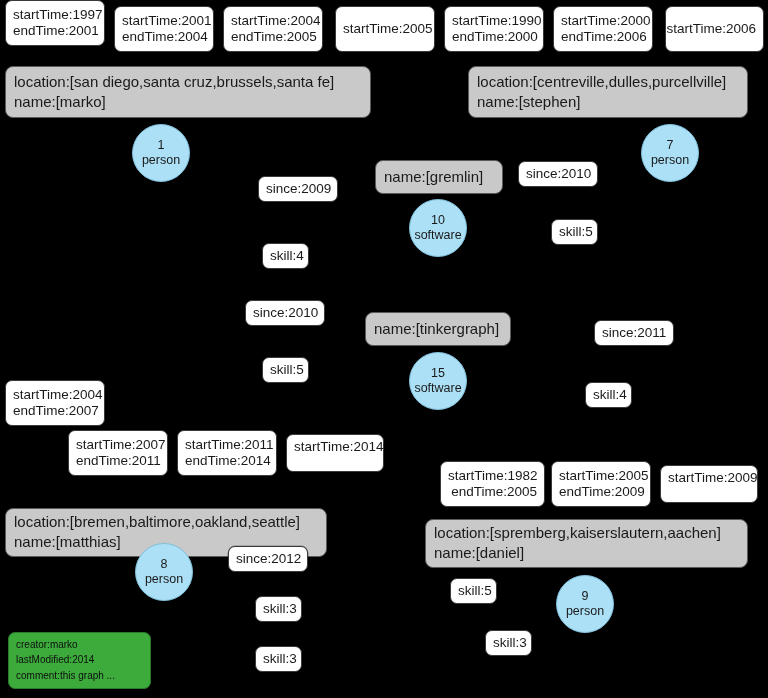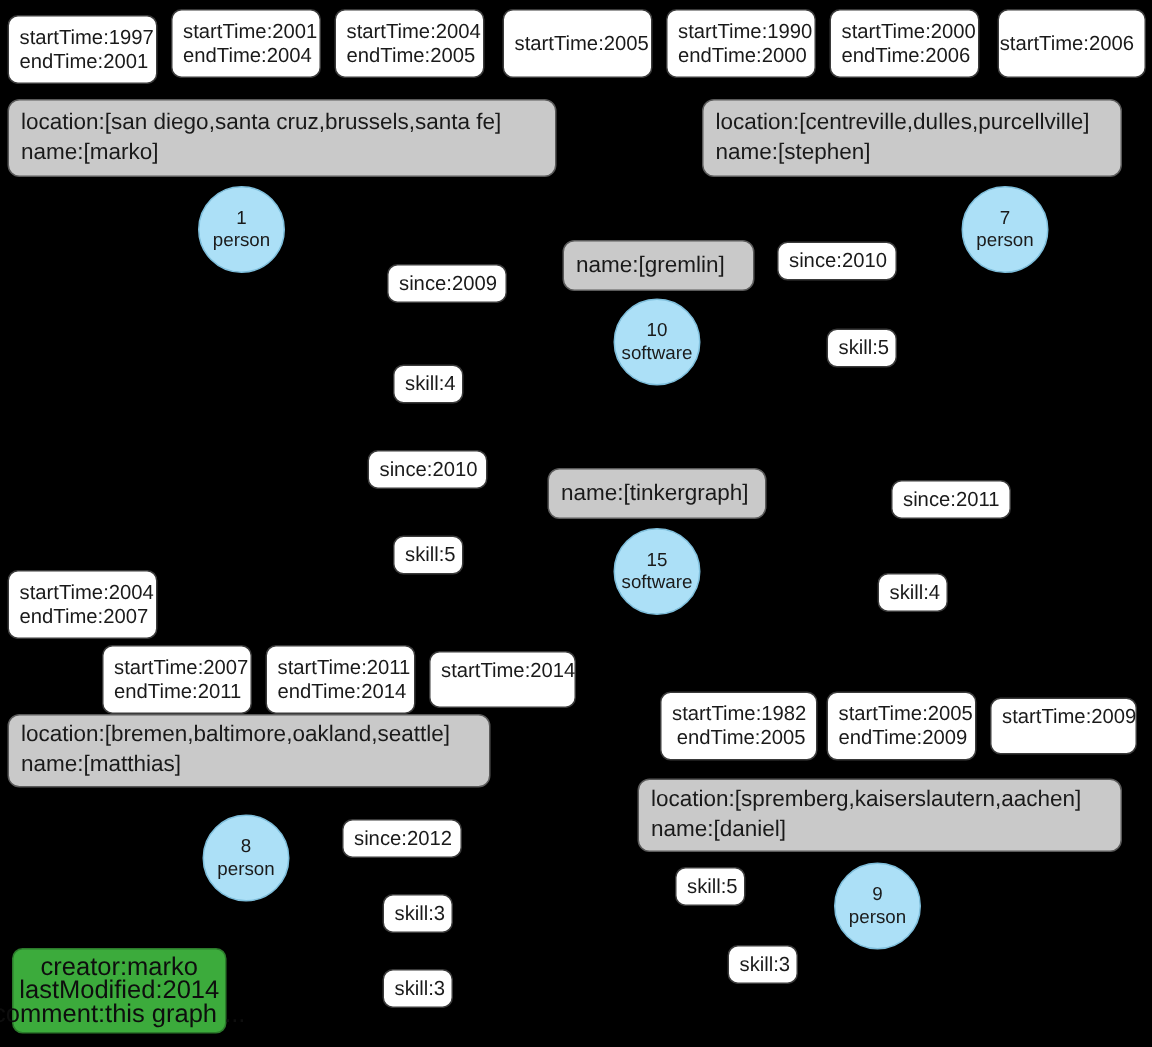--- a/index.html
+++ b/index.html
@@ -52,24 +52,23 @@
     line-height: 20px;
   }
   .gray-box .line { display: block; }
 
   
   .green-box {
     background: #3cab3c;
     border: 1px solid #2b7a2b;
     border-radius: 7px;
     padding: 4px 7px 5px 7px;
-    font-size: 17px;
+    font-size: 10px;
     line-height: 15.5px;
     color: #0e0e0e;
-    align-items: center;
   }
   .green-box .line { display: block; }
 
   
   .circle-node {
     background: #ace0f7;
     border: 1px solid #7fbfdc;
     border-radius: 50%;
     align-items: center;
     text-align: center;
@@ -83,21 +82,21 @@
     position: absolute;
     width: 2.5px;
     background: #000000;
   }
 </style>
 </head>
 <body>
 
 <div id="canvas">
 
-  <div class="node prop-box" style="left:5px; top:10px; width:100px; height:46px;">
+  <div class="node prop-box" style="left:5px; top:0; width:100px; height:46px;">
     <span class="line">startTime:1997</span>
     <span class="line">endTime:2001</span>
   </div>
 
   <div class="node prop-box" style="left:114px; top:6px; width:100px; height:46px;">
     <span class="line">startTime:2001</span>
     <span class="line">endTime:2004</span>
   </div>
 
   <div class="node prop-box" style="left:223px; top:6px; width:100px; height:46px;">
@@ -219,21 +218,21 @@
 
   <div class="node prop-box" style="left:286px; top:434px; width:98px; height:38px; justify-content:flex-start;">
     <span class="line">startTime:2014</span>
   </div>
 
   <div class="stub" style="left:68px; top:478px; height:14px; transform:rotate(-28deg); transform-origin:top center;"></div>
   <div class="stub" style="left:156px; top:478px; height:14px; transform:rotate(-22deg); transform-origin:top center;"></div>
   <div class="stub" style="left:228px; top:478px; height:14px; transform:rotate(2deg); transform-origin:top center;"></div>
   <div class="stub" style="left:289px; top:474px; height:16px; transform:rotate(-30deg); transform-origin:top center;"></div>
 
-  <div class="node gray-box" style="left:5px; top:476px; width:322px; height:49px;">
+  <div class="node gray-box" style="left:5px; top:508px; width:322px; height:49px;">
     <span class="line">location:[bremen,baltimore,oakland,seattle]</span>
     <span class="line">name:[matthias]</span>
   </div>
 
   <div class="node circle-node" style="left:135px; top:543px; width:58px; height:58px;">
     <span class="vid">8</span>
     <span class="vlabel">person</span>
   </div>
 
   <div class="node prop-box" style="left:440px; top:461px; width:105px; height:46px;text-align:right;">

